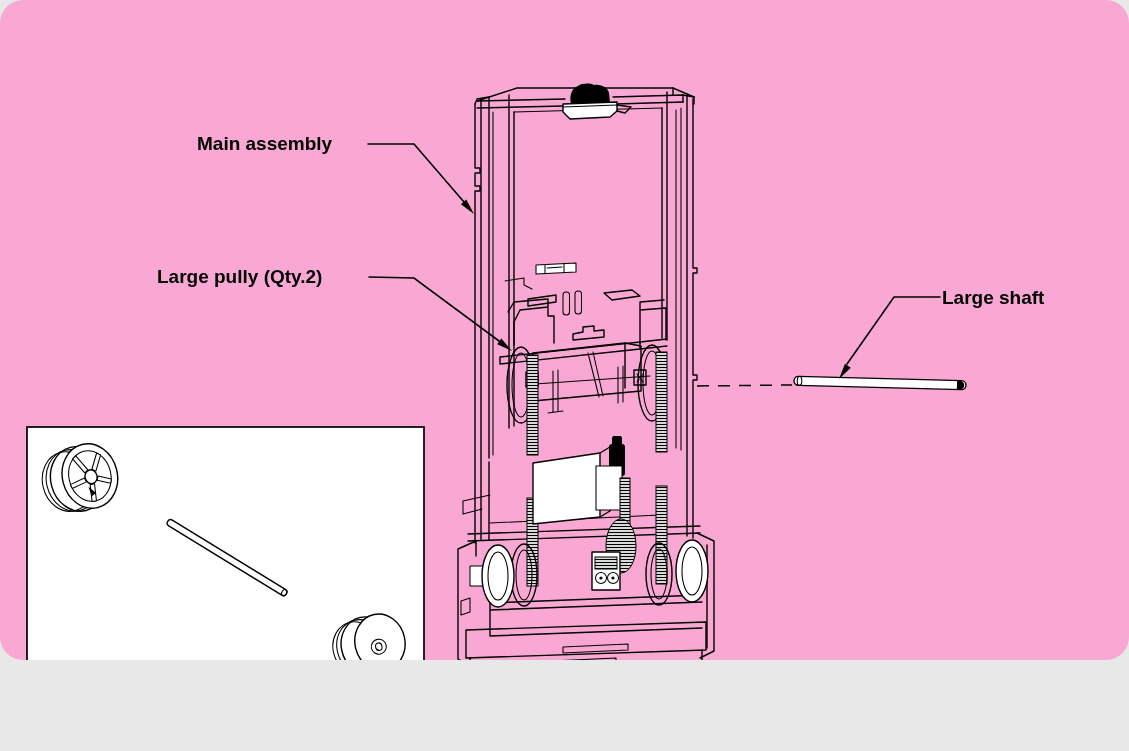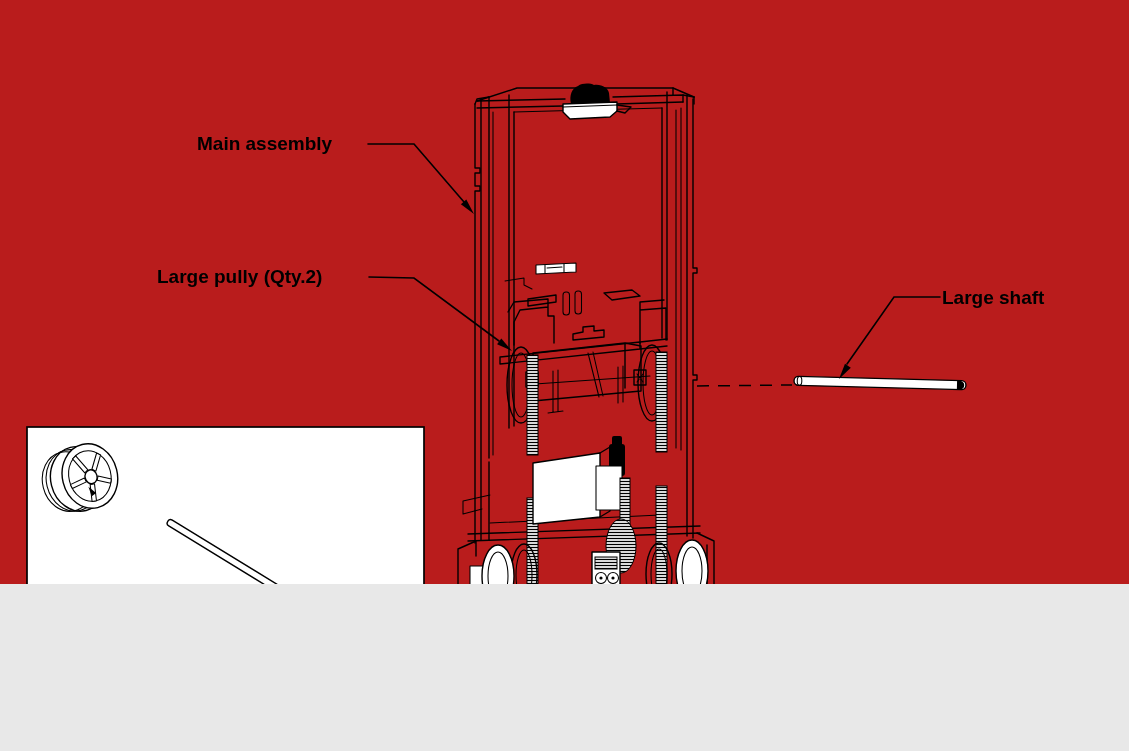--- a/index.html
+++ b/index.html
@@ -1,17 +1,17 @@
 <!DOCTYPE html>
 <html><head>
 <meta charset="utf-8">
 <style>
   html,body{margin:0;padding:0;background:#e8e8e8;}
-  .stage{position:relative;width:1129px;height:584px;background:#b91c1c;overflow:hidden;
-         font-family:"Liberation Sans",sans-serif;}
+  .stage{position:relative;width:1129px;height:660px;background:#f9a8d4;overflow:hidden;
+         font-family:"Liberation Sans",sans-serif;border-radius:23px;}
   .stage svg{position:absolute;left:0;top:0;}
   svg text{font-family:"Liberation Sans","DejaVu Sans",sans-serif;font-weight:700;
            font-size:19px;fill:#000;}
   .ln{fill:none;stroke:#000;stroke-width:1.4;stroke-linejoin:round;stroke-linecap:round;}
   .thin{fill:none;stroke:#000;stroke-width:1.05;stroke-linejoin:round;stroke-linecap:round;}
   .fw{fill:#fff;stroke:#000;stroke-width:1.4;stroke-linejoin:round;}
   .fwt{fill:#fff;stroke:#000;stroke-width:1.05;stroke-linejoin:round;}
   .blk{fill:#000;stroke:none;}
   .hatch{fill:url(#beltHatch);stroke:#000;stroke-width:1;}
   .ldr{fill:none;stroke:#000;stroke-width:1.6;stroke-linecap:round;}

